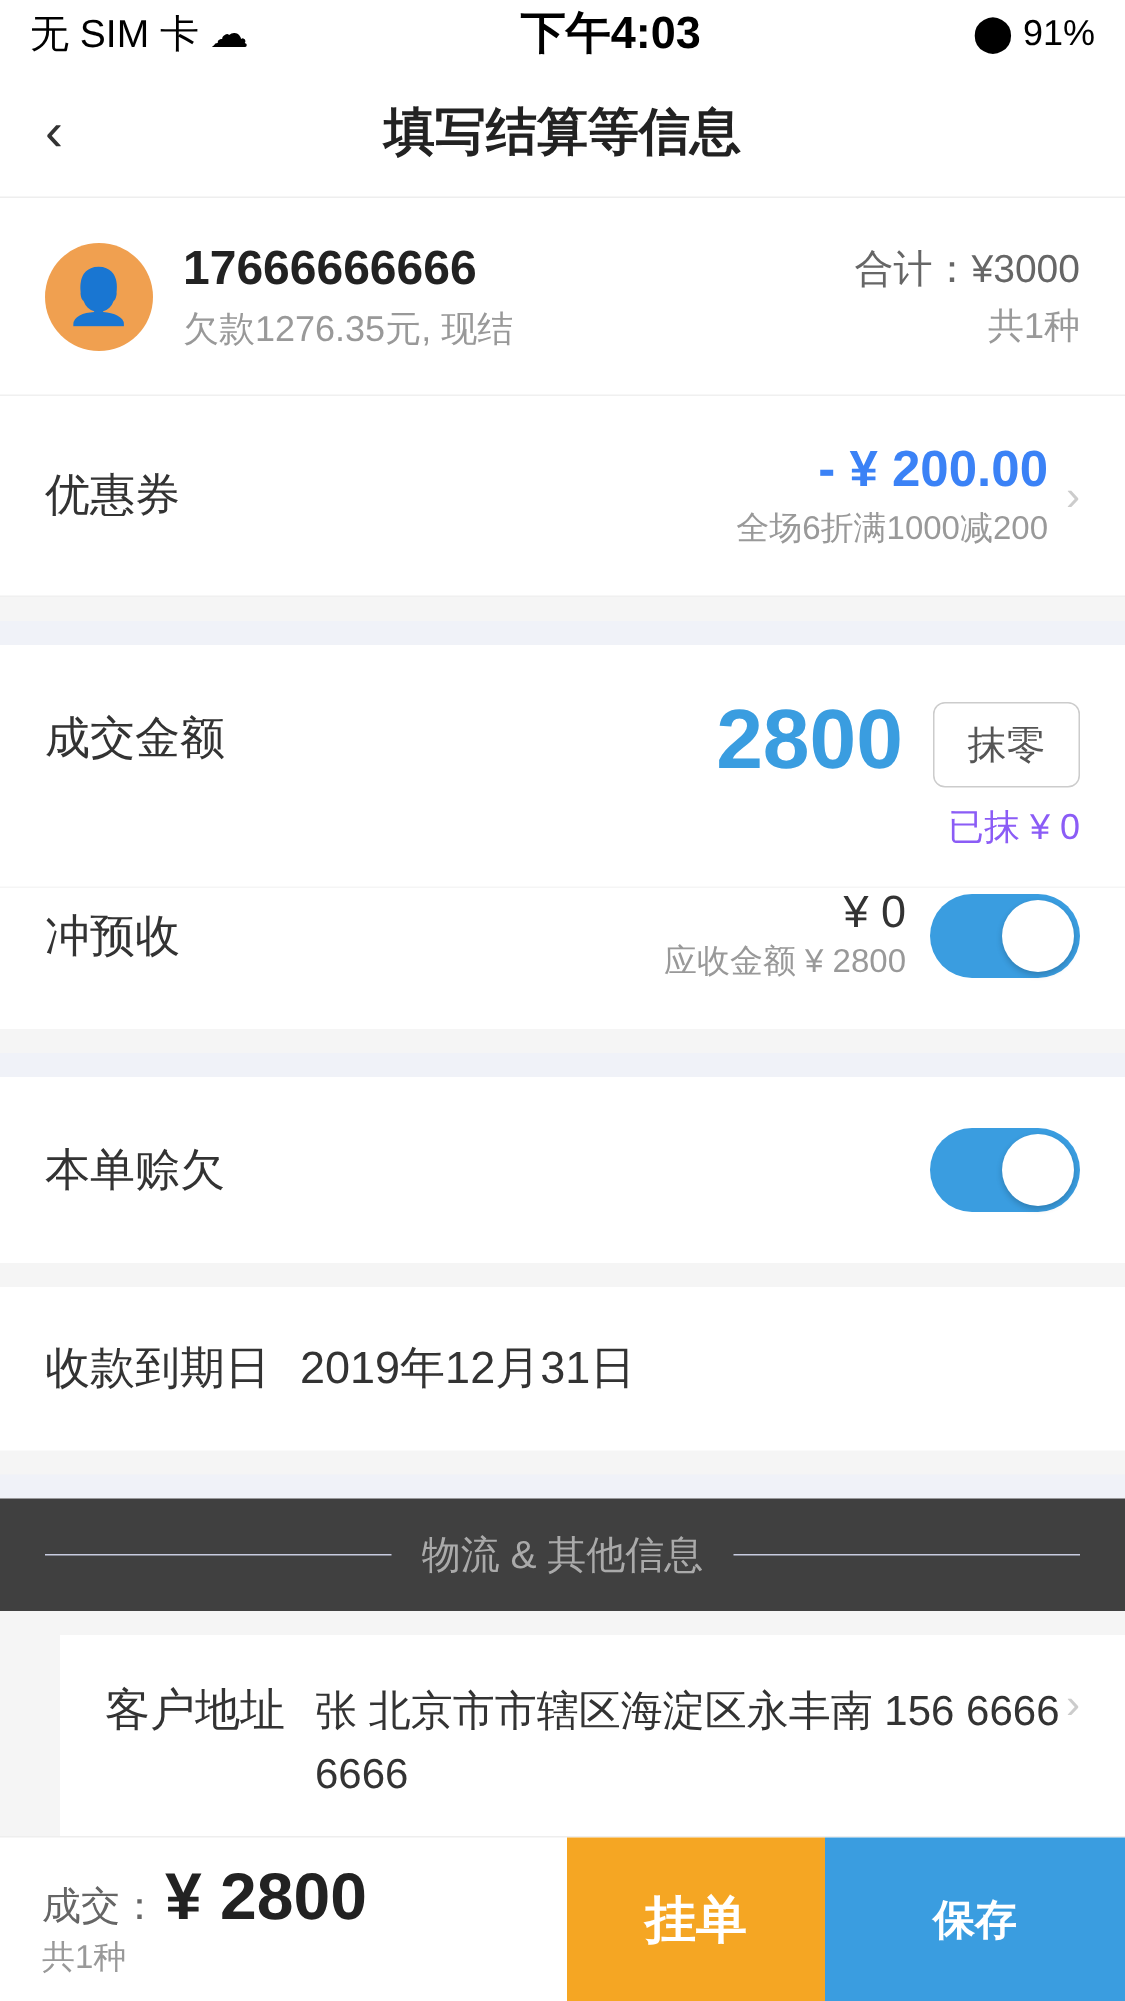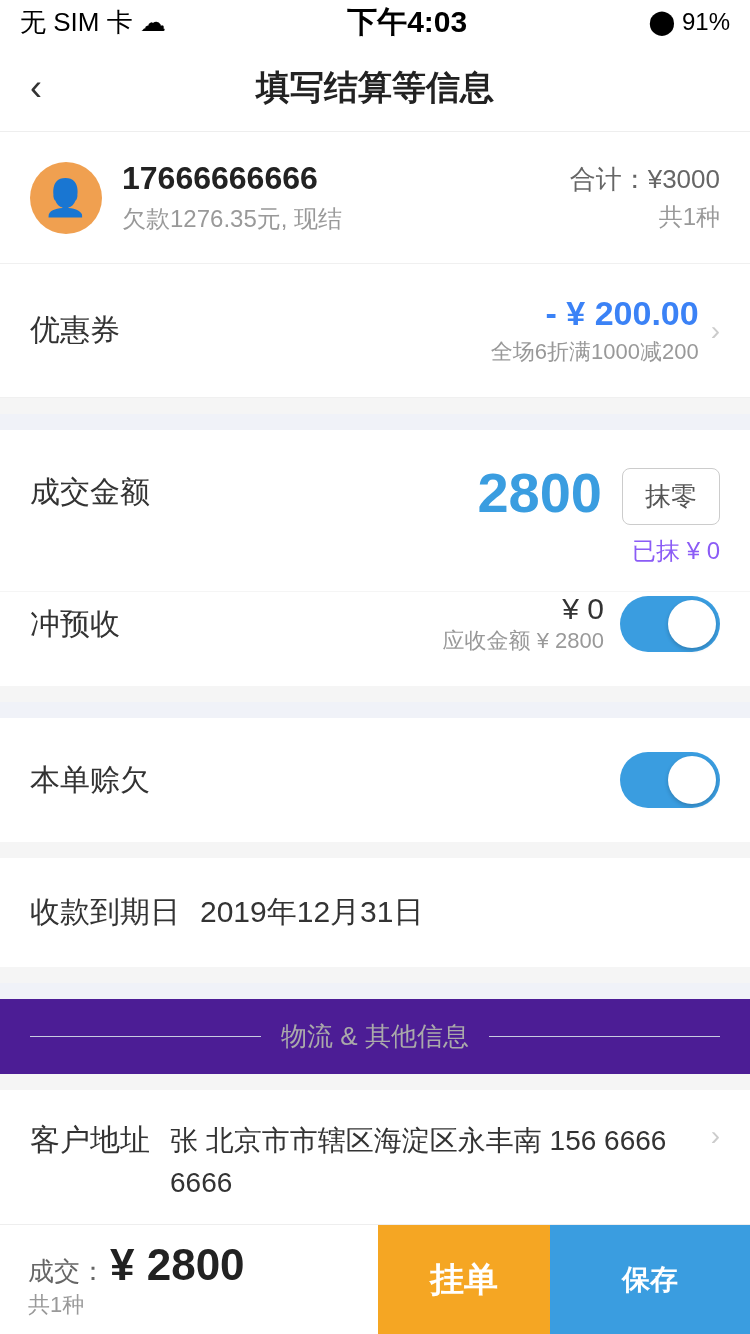--- a/index.html
+++ b/index.html
@@ -247,21 +247,21 @@
       display: flex;
       align-items: center;
       gap: 20px;
       margin-bottom: 16px;
     }
     .duedate-label { font-size: 30px; color: #333; }
     .duedate-value { font-size: 30px; color: #333; }
 
     
     .divider-section {
-      background: #4c1d95;
+      background: #404040;
       padding: 20px 30px;
       display: flex;
       align-items: center;
       justify-content: center;
       gap: 20px;
       margin-bottom: 16px;
     }
     .divider-line {
       flex: 1;
       height: 1px;
@@ -273,20 +273,21 @@
     }
 
     
     .address-row {
       background: #fff;
       padding: 30px;
       display: flex;
       align-items: flex-start;
       justify-content: space-between;
       margin-bottom: 16px;
+      margin-left: 40px;
     }
     .address-label { font-size: 30px; color: #333; flex-shrink: 0; margin-right: 20px; }
     .address-value { font-size: 28px; color: #333; flex: 1; line-height: 1.5; }
 
     
     .gray-area {
       background: #f0f2f5;
       height: 200px;
     }
 

